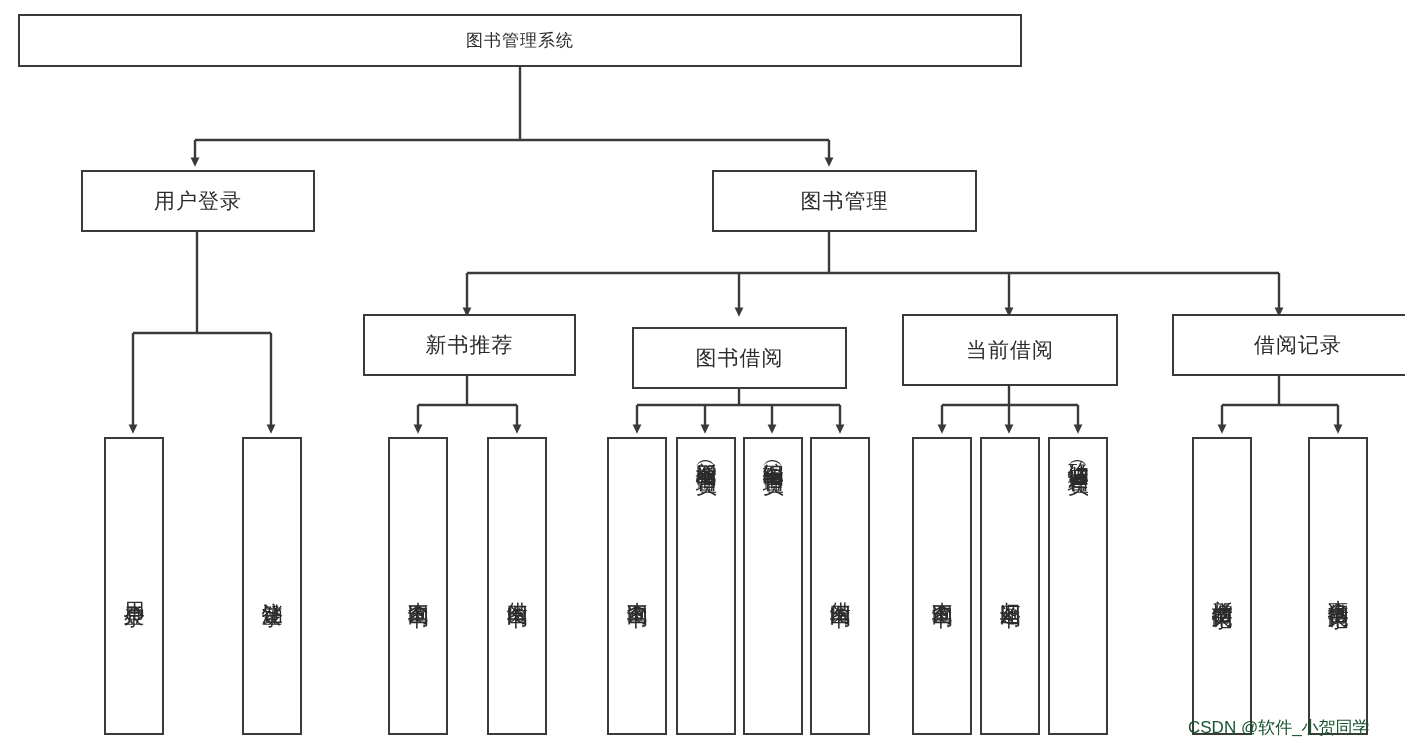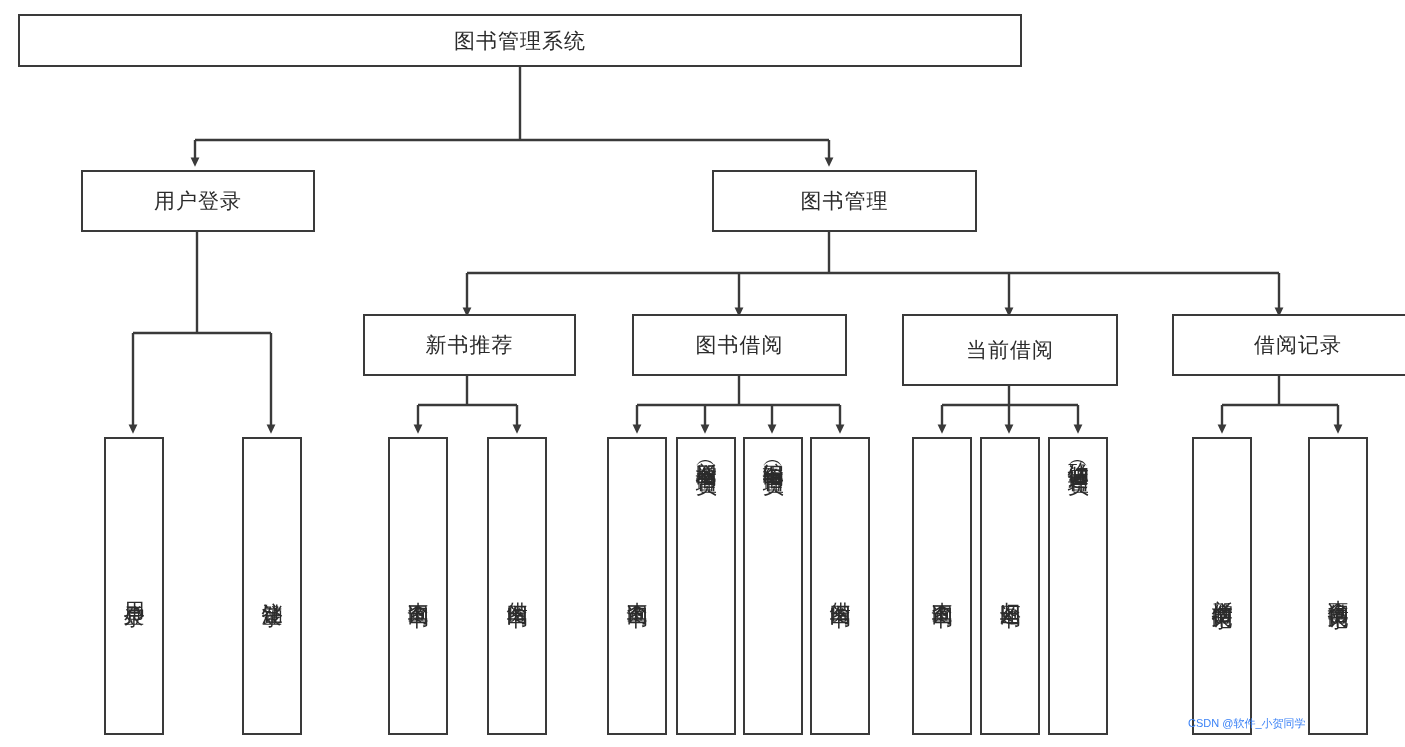--- a/index.html
+++ b/index.html
@@ -2,27 +2,27 @@
 <html><head>
 <meta charset="utf-8">
 <style>
   html,body{margin:0;padding:0;background:#ffffff;}
   body{font-family:"Liberation Sans","DejaVu Sans",sans-serif;}
   #stage{position:relative;width:1405px;height:747px;background:#ffffff;overflow:hidden;}
   #wires{position:absolute;left:0;top:0;width:1405px;height:747px;}
   .node{position:absolute;box-sizing:border-box;background:#ffffff;border:2px solid #3a3a3a;
         display:flex;align-items:center;justify-content:center;color:#2b2b2b;}
   .node.h{font-size:21px;letter-spacing:1px;}
-  .node.root{font-size:21px;}
+  .node.root{font-size:17px;}
   .node.v{writing-mode:vertical-rl;text-orientation:upright;font-size:21px;
           line-height:1.35;letter-spacing:2px;padding-top:6px;justify-content:flex-start;align-items:center;}
   .node.v.topal{justify-content:flex-start;}
   .node.v.midal{justify-content:center;}
   .label{display:block;}
-  #watermark{position:absolute;left:1188px;top:716px;font-size:11px;color:#3b82f6;white-space:nowrap;}
+  #watermark{position:absolute;left:1188px;top:716px;font-size:17px;color:#14532d;white-space:nowrap;}
 </style>
 </head>
 <body>
 
 <div id="stage">
 
   <svg id="wires" viewBox="0 0 1405 747">
     <defs>
       <marker id="arrow" markerWidth="11" markerHeight="11" refX="4.6" refY="5" orient="auto" markerUnits="userSpaceOnUse">
         <path d="M0,0.6 L9.4,5 L0,9.4 z" fill="#3a3a3a"></path>
@@ -79,21 +79,21 @@
   <div class="node h" style="left:81px;top:170px;width:234px;height:62px;">
     <span class="label">用户登录</span>
   </div>
   <div class="node h" style="left:712px;top:170px;width:265px;height:62px;">
     <span class="label">图书管理</span>
   </div>
 
   <div class="node h" style="left:363px;top:314px;width:213px;height:62px;">
     <span class="label">新书推荐</span>
   </div>
-  <div class="node h" style="left:632px;top:314px;width:215px;height:62px;">
+  <div class="node h" style="left:632px;top:327px;width:215px;height:62px;">
     <span class="label">图书借阅</span>
   </div>
   <div class="node h" style="left:902px;top:314px;width:216px;height:72px;">
     <span class="label">当前借阅</span>
   </div>
   <div class="node h" style="left:1172px;top:314px;width:252px;height:62px;">
     <span class="label">借阅记录</span>
   </div>
 
   <div class="node v midal" style="left:104px;top:437px;width:60px;height:298px;">

